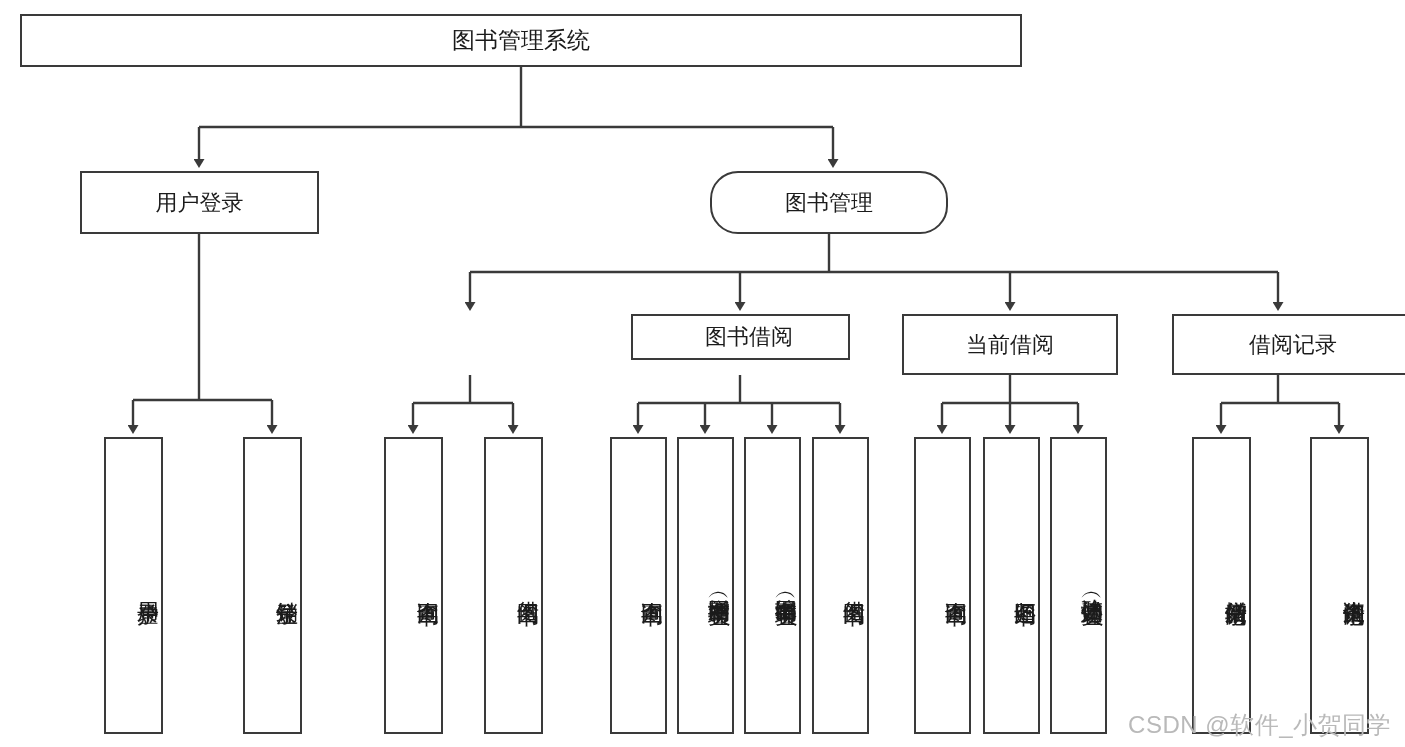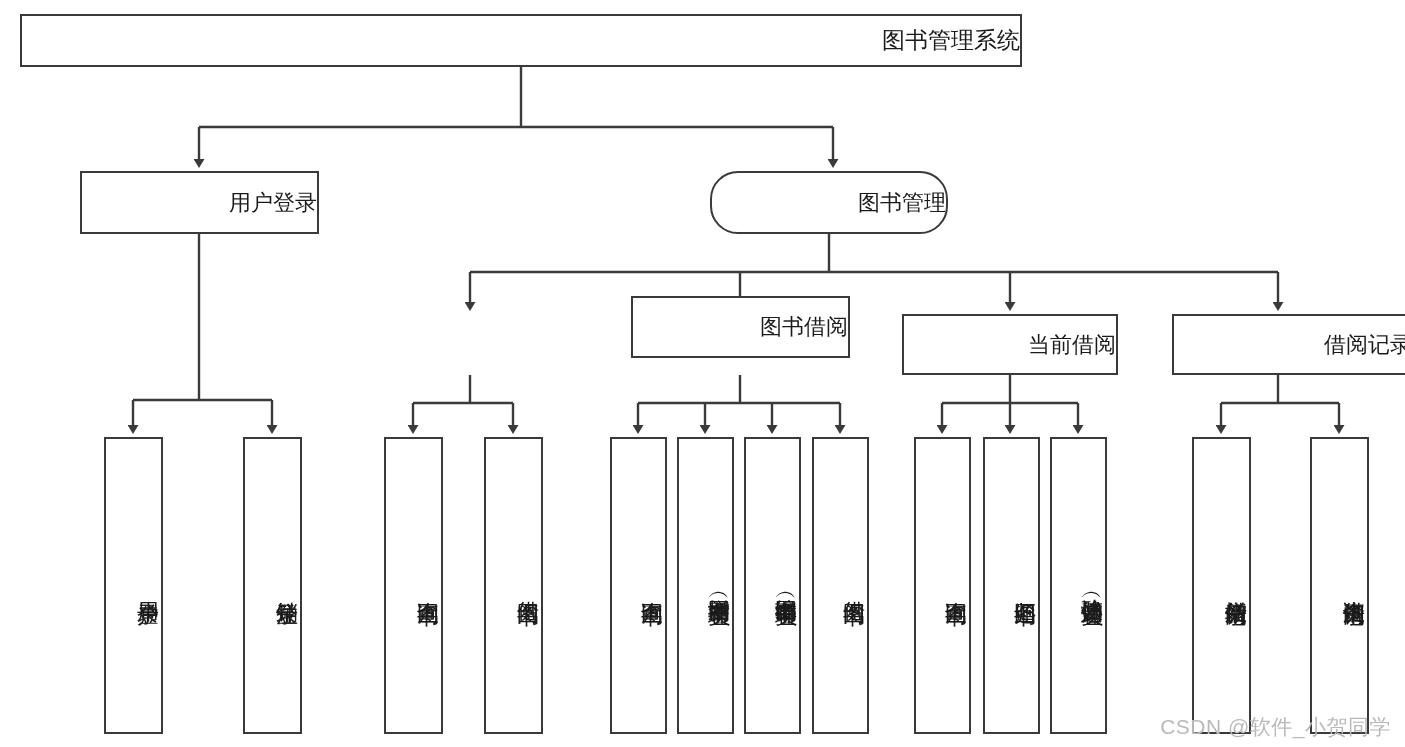--- a/index.html
+++ b/index.html
@@ -17,21 +17,21 @@
     background: #ffffff;
     overflow: hidden;
   }
   .node {
     position: absolute;
     box-sizing: border-box;
     border: 2px solid #3a3a3a;
     background: #ffffff;
     display: flex;
     align-items: center;
-    justify-content: flex-end;
+    justify-content: center;
     color: #1b1b1b;
     line-height: 1.18;
     text-align: center;
   }
   .node.root {
     font-size: 23px;
   }
   .node.level2 {
     font-size: 22px;
   }
@@ -53,21 +53,21 @@
     left: 0;
     top: 0;
     width: 1405px;
     height: 747px;
     pointer-events: none;
   }
   .watermark {
     position: absolute;
     right: 14px;
     bottom: 6px;
-    font-size: 21px;
+    font-size: 24px;
     color: #b9b9b9;
     white-space: nowrap;
     letter-spacing: 0.5px;
   }
 </style>
 </head>
 <body>
 
 <div id="canvas">
 
@@ -125,21 +125,21 @@
     <span>图书管理系统</span>
   </div>
 
   <div class="node level2" style="left:80px; top:171px; width:239px; height:63px;">
     <span>用户登录</span>
   </div>
   <div class="node level2" style="left:710px; top:171px; width:238px; height:63px;border-radius:28px;">
     <span>图书管理</span>
   </div>
 
-  <div class="node level2" style="left:631px; top:296px; width:219px; height:62px;padding-left:17px;">
+  <div class="node level2" style="left:631px; top:314px; width:219px; height:46px;padding-left:17px;">
     <span>图书借阅</span>
   </div>
   <div class="node level2" style="left:902px; top:314px; width:216px; height:61px;">
     <span>当前借阅</span>
   </div>
   <div class="node level2" style="left:1172px; top:314px; width:242px; height:61px;">
     <span>借阅记录</span>
   </div>
 
   <div class="node leaf" style="left:104px; top:437px; width:59px; height:297px;">

